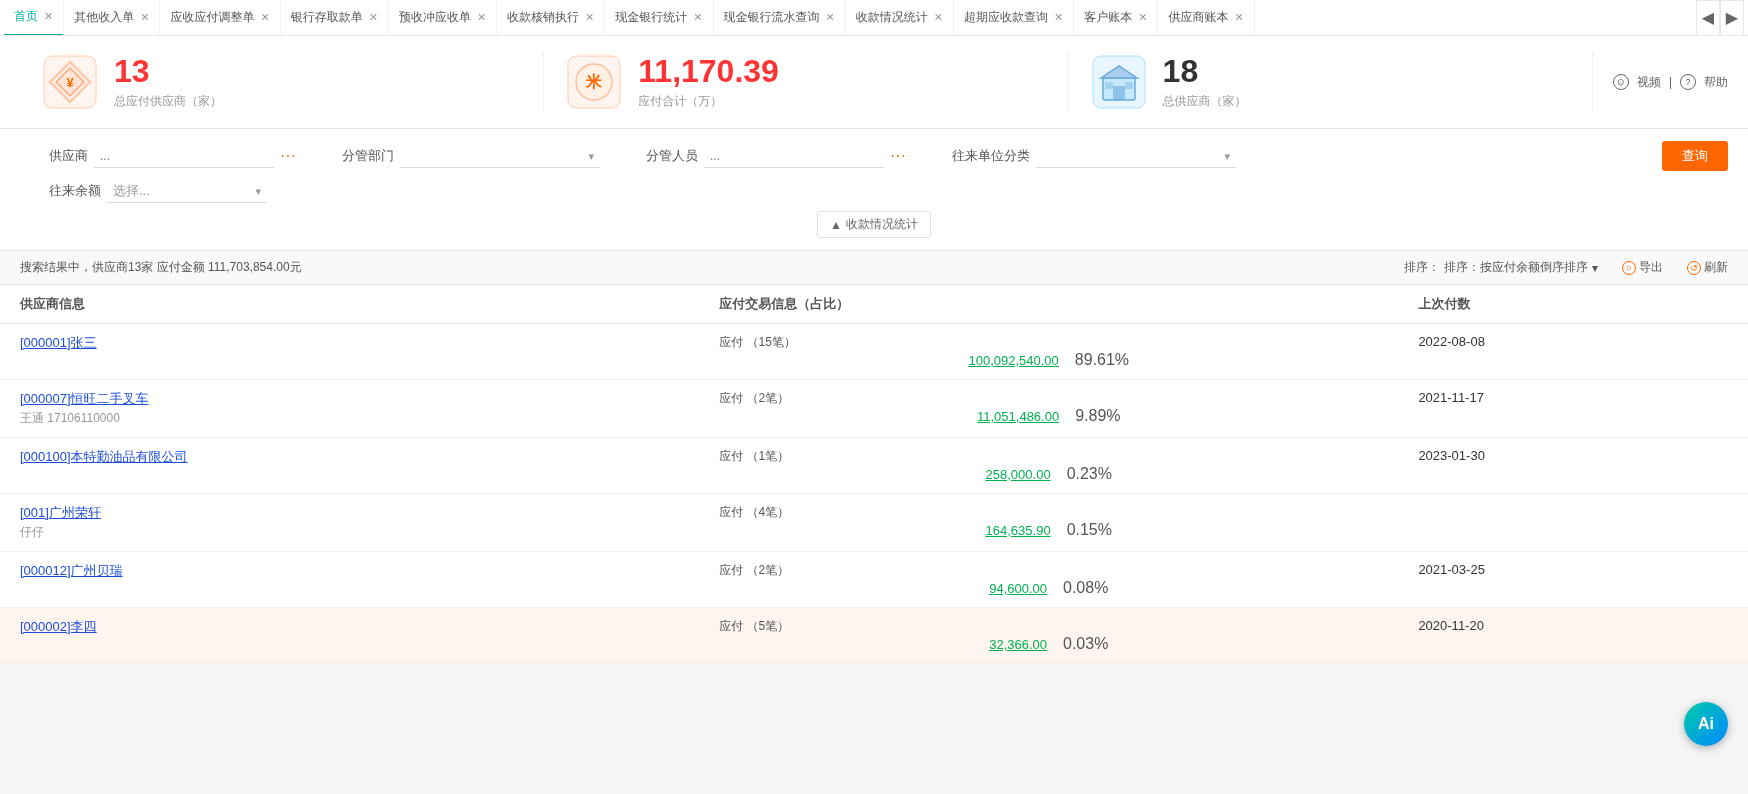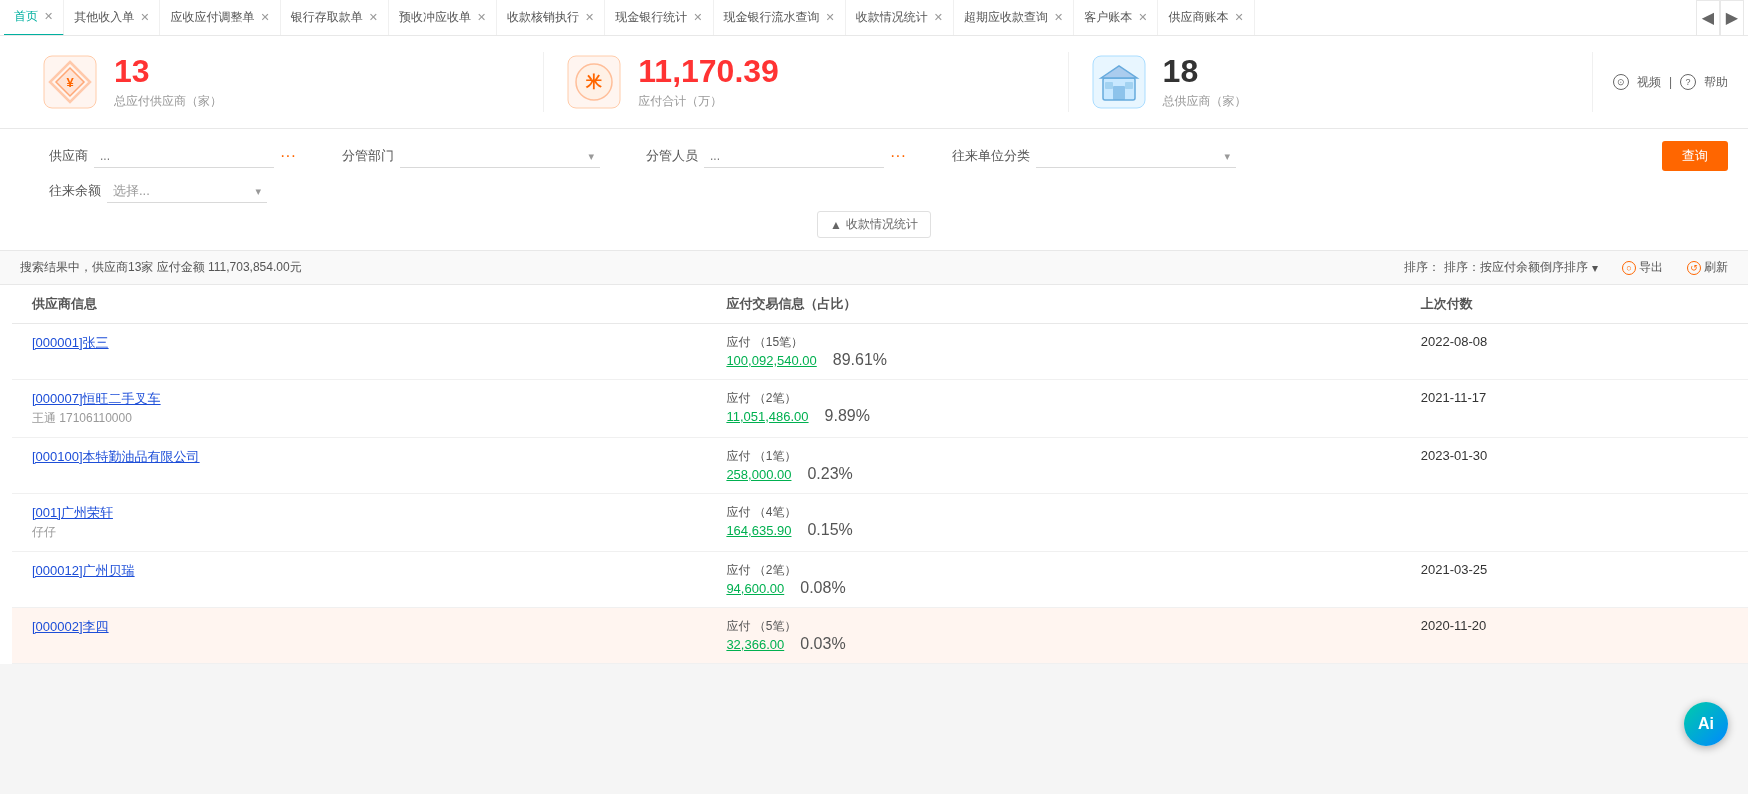--- a/index.html
+++ b/index.html
@@ -196,21 +196,20 @@
       align-items: center;
       justify-content: center;
       font-size: 9px;
       color: #ff6600;
     }
 
     
     .main-content {
       background: #fff;
       margin: 0;
-      padding-left: 12px;
     }
 
     
     .data-table {
       width: 100%;
       border-collapse: collapse;
     }
     .data-table th {
       padding: 10px 20px;
       font-size: 13px;
@@ -235,21 +234,21 @@
       cursor: pointer;
       font-size: 13px;
     }
     .supplier-sub { color: #999; font-size: 12px; margin-top: 2px; }
 
     .tx-label { color: #555; font-size: 12px; }
     .tx-count { color: #555; font-size: 12px; }
     .tx-amount { color: #00b050; font-size: 13px; text-decoration: underline; cursor: pointer; margin-top: 2px; }
     .tx-pct { color: #555; font-size: 16px; margin-left: 16px; }
 
-    .tx-row { display: flex; align-items: baseline; gap: 0; }
+    .tx-row { display: flex; align-items: baseline; gap: 0; justify-content: center; }
 
     
     .table-wrap { overflow-y: auto; max-height: 500px; }
     .table-wrap::-webkit-scrollbar { width: 6px; }
     .table-wrap::-webkit-scrollbar-thumb { background: #d0d0d0; border-radius: 3px; }
   </style>
 </head>
 <body>
 
 <div class="top-nav">

